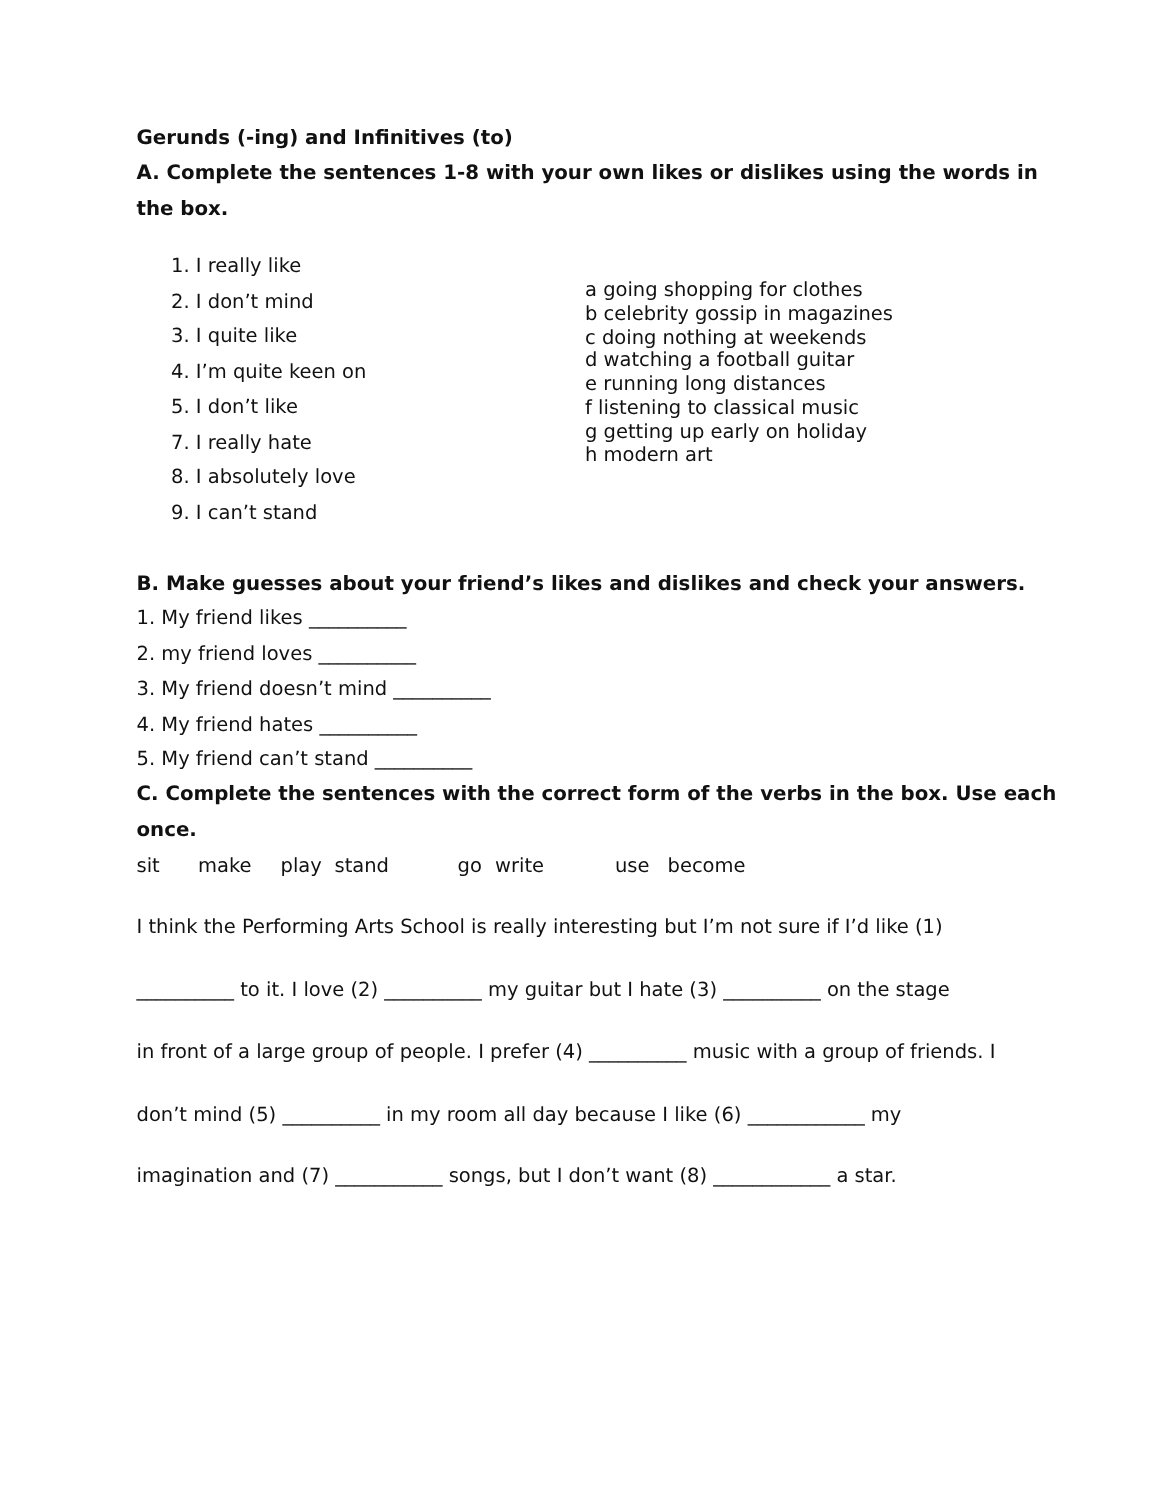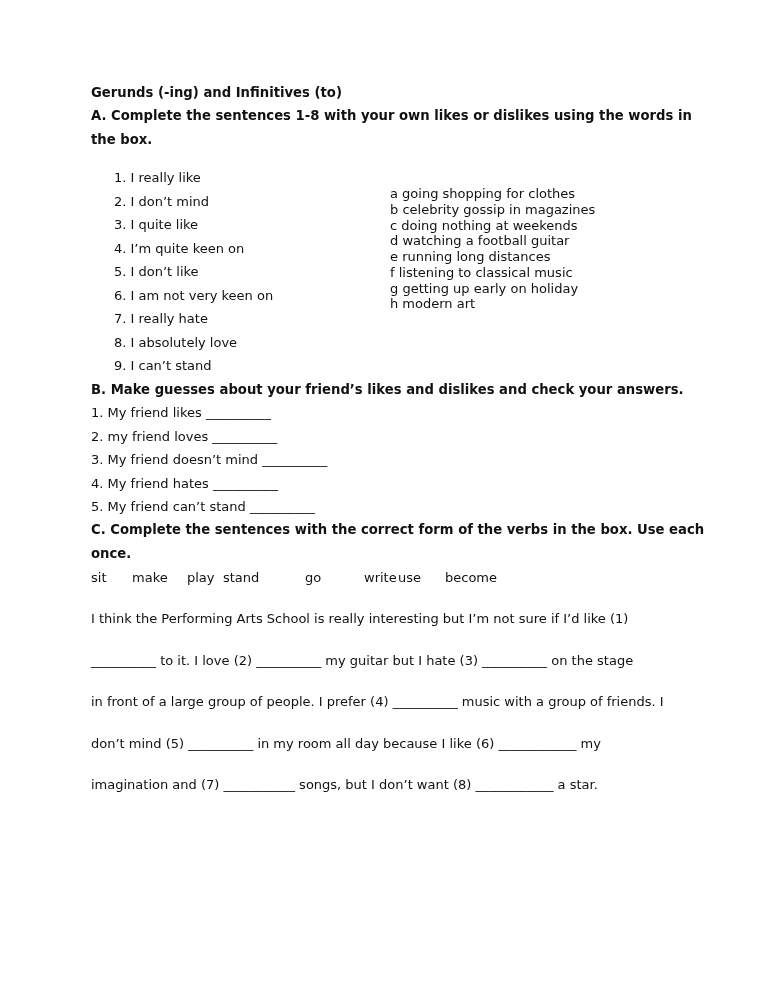--- a/index.html
+++ b/index.html
@@ -34,21 +34,20 @@
 
   <div class="line bold a1">A. Complete the sentences 1-8 with your own likes or dislikes using the words in</div>
   <div class="line bold a2">the box.</div>
 
   <ul class="list-a">
     <li>1. I really like</li>
     <li>2. I don’t mind</li>
     <li>3. I quite like</li>
     <li>4. I’m quite keen on</li>
     <li>5.  I don’t like</li>
-    <li>6. I am not very keen on</li>
     <li>7. I really hate</li>
     <li>8. I absolutely love</li>
     <li>9. I can’t stand</li>
   </ul>
 
   <ul class="box">
     <li>a going shopping for clothes</li>
     <li>b celebrity gossip in magazines</li>
     <li>c doing nothing at weekends</li>
     <li>d watching a football guitar</li>
@@ -70,22 +69,22 @@
 
   <div class="line bold c1">C. Complete the sentences with the correct form of the verbs in the box. Use each</div>
   <div class="line bold c2">once.</div>
 
   <div class="verbs">
     <span class="verb" style="left:91px">sit</span>
     <span class="verb" style="left:132px">make</span>
     <span class="verb" style="left:187px">play</span>
     <span class="verb" style="left:223px">stand</span>
     <span class="verb" style="left:305px">go</span>
-    <span class="verb" style="left:364px">write</span>
-    <span class="verb" style="left:398px">use</span>
+    <span class="verb" style="left:330px">write</span>
+    <span class="verb" style="left:410px">use</span>
     <span class="verb" style="left:445px">become</span>
   </div>
 
   <ul class="para">
     <li>I think the Performing Arts School is really interesting but I’m not sure if I’d like (1)</li>
     <li>__________ to it. I love (2) __________ my guitar but I hate (3) __________ on the stage</li>
     <li>in front of a large group of people. I prefer (4) __________ music with a group of friends. I</li>
     <li>don’t mind (5) __________ in my room all day because I like (6) ____________ my</li>
     <li>imagination and (7) ___________ songs, but I don’t want (8) ____________ a star.</li>
   </ul>

